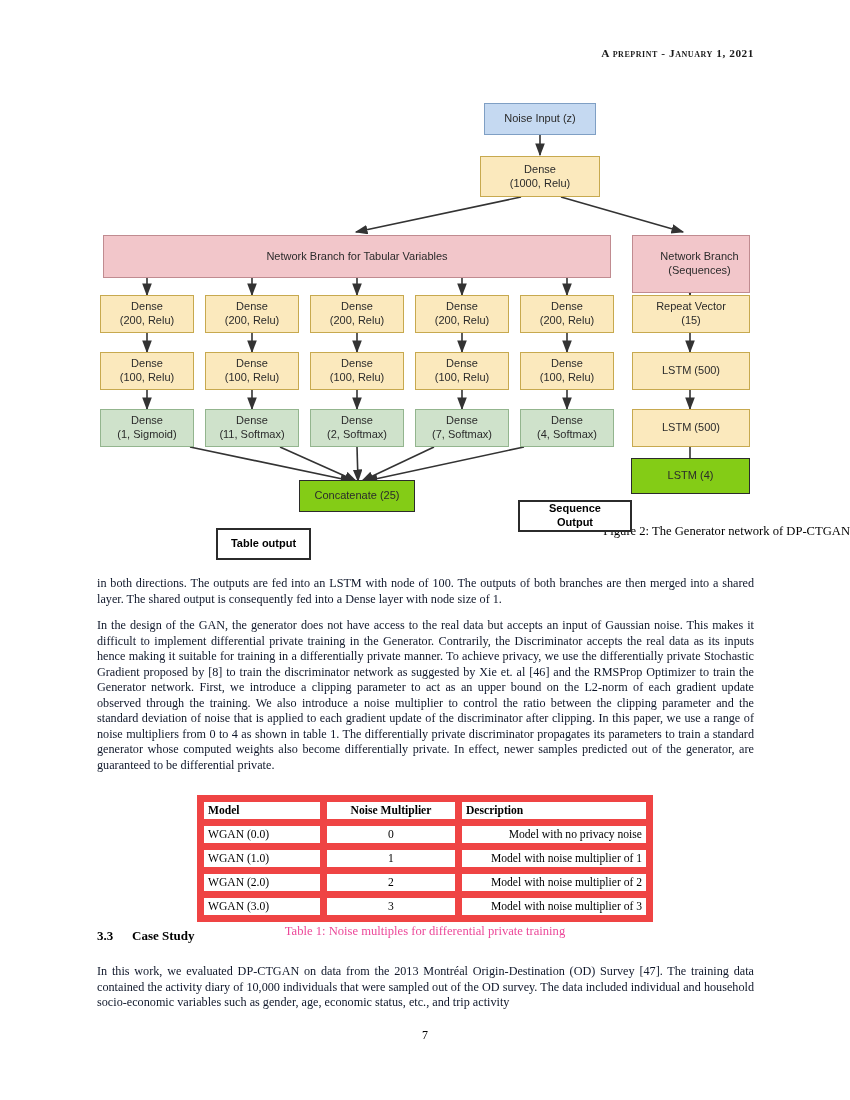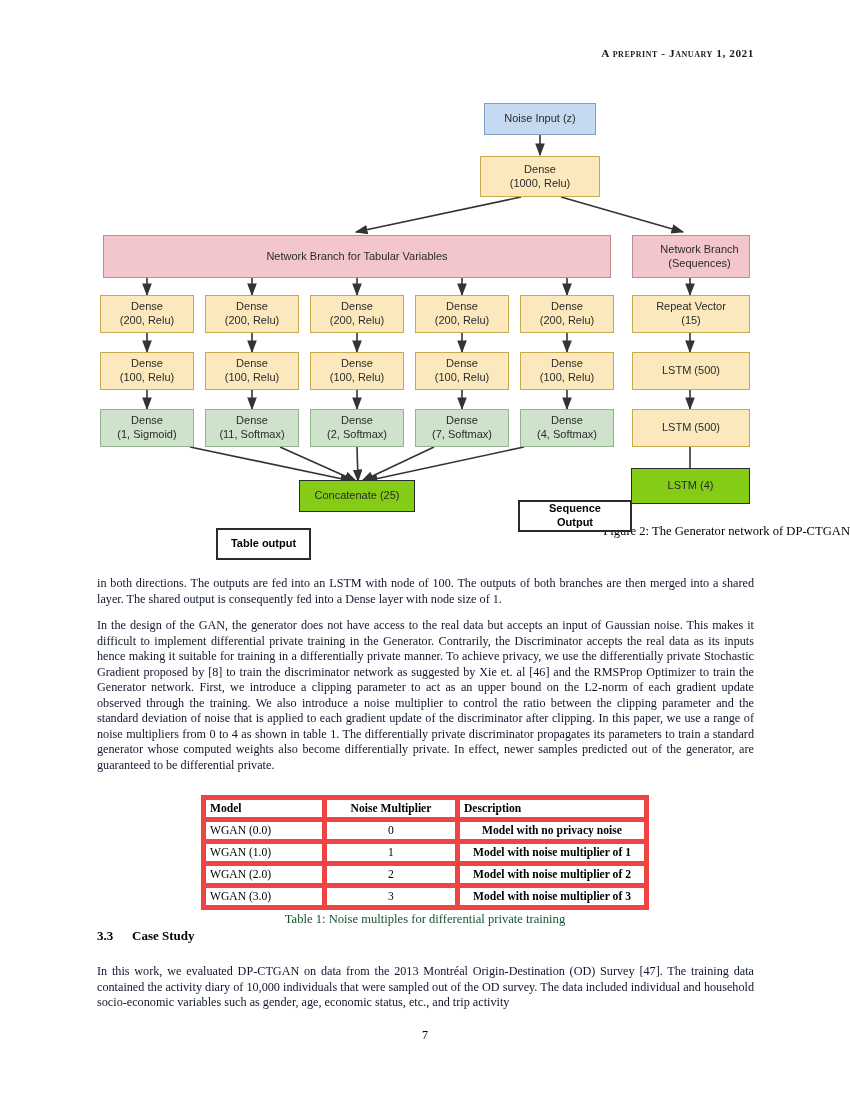--- a/index.html
+++ b/index.html
@@ -109,34 +109,34 @@
     flex-direction: column;
     align-items: center;
   }
   table.t1 {
     border-collapse: collapse;
     font-family: "Liberation Serif", serif;
     font-size: 11.6px;
     color: #000;
   }
   table.t1 th, table.t1 td {
-    border: 5px solid #ef4444;
+    border: 7px solid #ef4444;
     padding: 1px 4px;
     line-height: 1.3;
   }
   table.t1 th { font-weight: 700; text-align: left; }
   table.t1 td.c-model { text-align: left; width: 108px; }
   table.t1 td.c-mult  { text-align: center; width: 120px; }
-  table.t1 td.c-desc  { text-align: center; width: 176px; font-weight: bold; }
+  table.t1 td.c-desc  { text-align: right; width: 176px; }
   table.t1 th.h-mult  { text-align: center; }
   .table-caption {
     margin-top: 2px;
     font-family: "Liberation Serif", serif;
     font-size: 12.6px;
-    color: #14532d;
+    color: #ec4899;
   }
 
   
   .section-head {
     position: absolute;
     left: 97px;
     top: 928px;
     font-family: "Liberation Serif", serif;
     font-weight: 700;
     font-size: 13px;
@@ -214,21 +214,21 @@
     </div>
 
     <div class="node n-yellow" style="left:480px; top:61px; width:120px; height:41px;">
       <span class="ln">Dense</span>
       <span class="ln">(1000, Relu)</span>
     </div>
 
     <div class="node n-pink" style="left:103px; top:140px; width:508px; height:43px;">
       <span class="ln">Network Branch for Tabular Variables</span>
     </div>
-    <div class="node n-pink" style="left:632px; top:140px; width:118px; height:43px;padding-left:17px;">
+    <div class="node n-pink" style="left:632px; top:140px; width:118px; height:58px;padding-left:17px;">
       <span class="ln">Network Branch</span>
       <span class="ln">(Sequences)</span>
     </div>
 
     <div class="node n-yellow" style="left:100px; top:200px; width:94px; height:38px;">
       <span class="ln">Dense</span>
       <span class="ln">(200, Relu)</span>
     </div>
     <div class="node n-yellow" style="left:205px; top:200px; width:94px; height:38px;">
       <span class="ln">Dense</span>
@@ -303,21 +303,21 @@
       <span class="ln">Table output</span>
     </div>
     <div class="node n-blue2" style="left:299px; top:385px; width:116px; height:32px;">
       <span class="ln">Concatenate (25)</span>
     </div>
 
     <div class="node n-white" style="left:518px; top:405px; width:114px; height:32px; z-index:3;">
       <span class="ln">Sequence</span>
       <span class="ln">Output</span>
     </div>
-    <div class="node n-blue2" style="left:631px; top:373px; width:119px; height:36px;">
+    <div class="node n-blue2" style="left:631px; top:363px; width:119px; height:36px;">
       <span class="ln">LSTM (4)</span>
     </div>
   </div>
 
   <div class="fig-caption">Figure 2: The Generator network of DP-CTGAN</div>
 
   <div class="body-col" style="top:576px;">
     <p class="para">in both directions. The outputs are fed into an LSTM with node of 100. The outputs of both branches are then merged into a shared layer. The shared output is consequently fed into a Dense layer with node size of 1.</p>
     <p class="para">In the design of the GAN, the generator does not have access to the real data but accepts an input of Gaussian noise. This makes it difficult to implement differential private training in the Generator. Contrarily, the Discriminator accepts the real data as its inputs hence making it suitable for training in a differentially private manner. To achieve privacy, we use the differentially private Stochastic Gradient proposed by [8] to train the discriminator network as suggested by Xie et. al [46] and the RMSProp Optimizer to train the Generator network. First, we introduce a clipping parameter to act as an upper bound on the L2-norm of each gradient update observed through the training. We also introduce a noise multiplier to control the ratio between the clipping parameter and the standard deviation of noise that is applied to each gradient update of the discriminator after clipping. In this paper, we use a range of noise multipliers from 0 to 4 as shown in table 1. The differentially private discriminator propagates its parameters to train a standard generator whose computed weights also become differentially private. In effect, newer samples predicted out of the generator, are guaranteed to be differential private.</p>
   </div>

